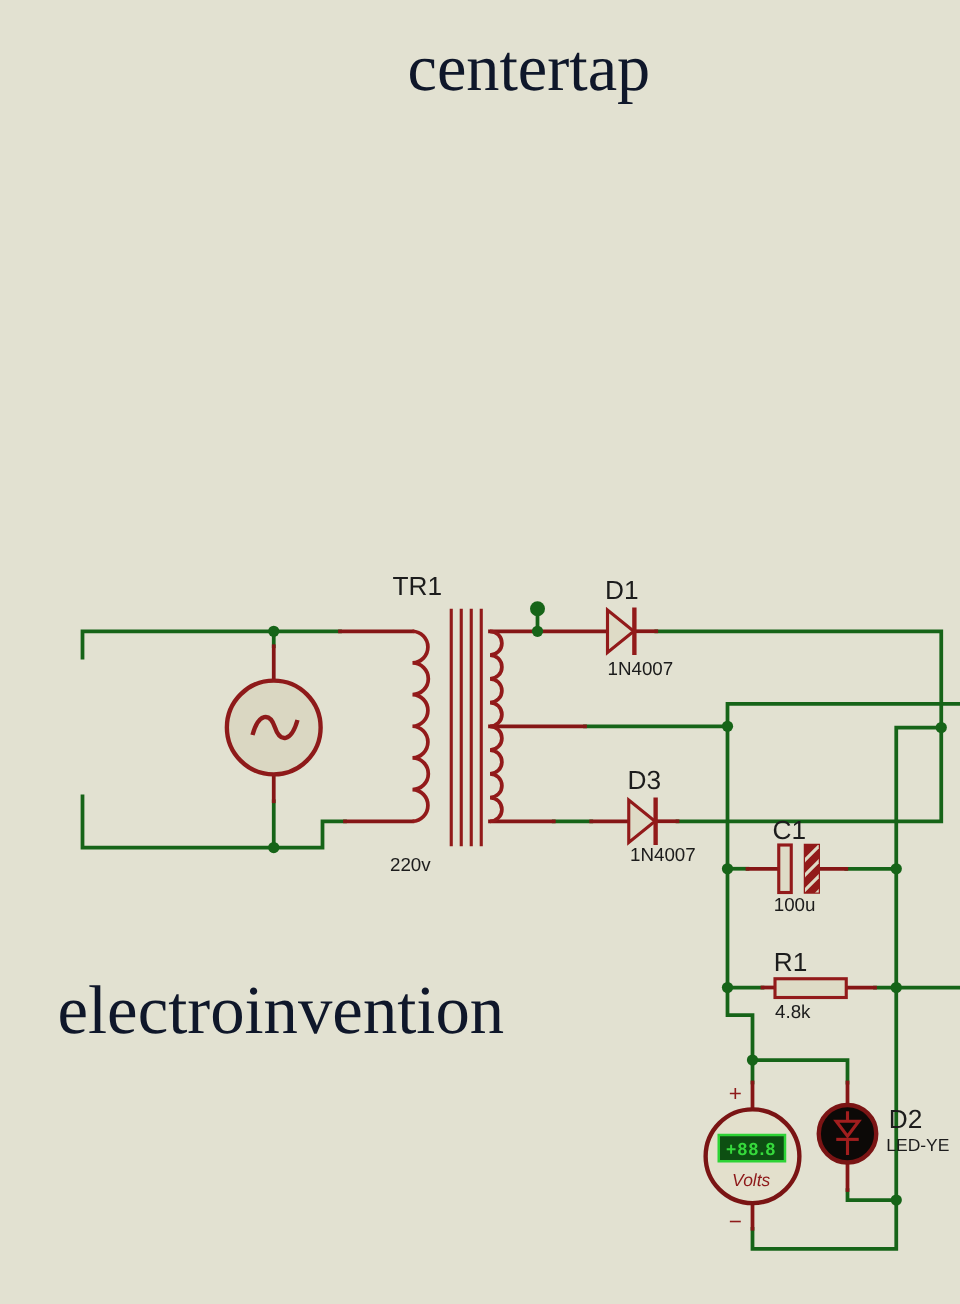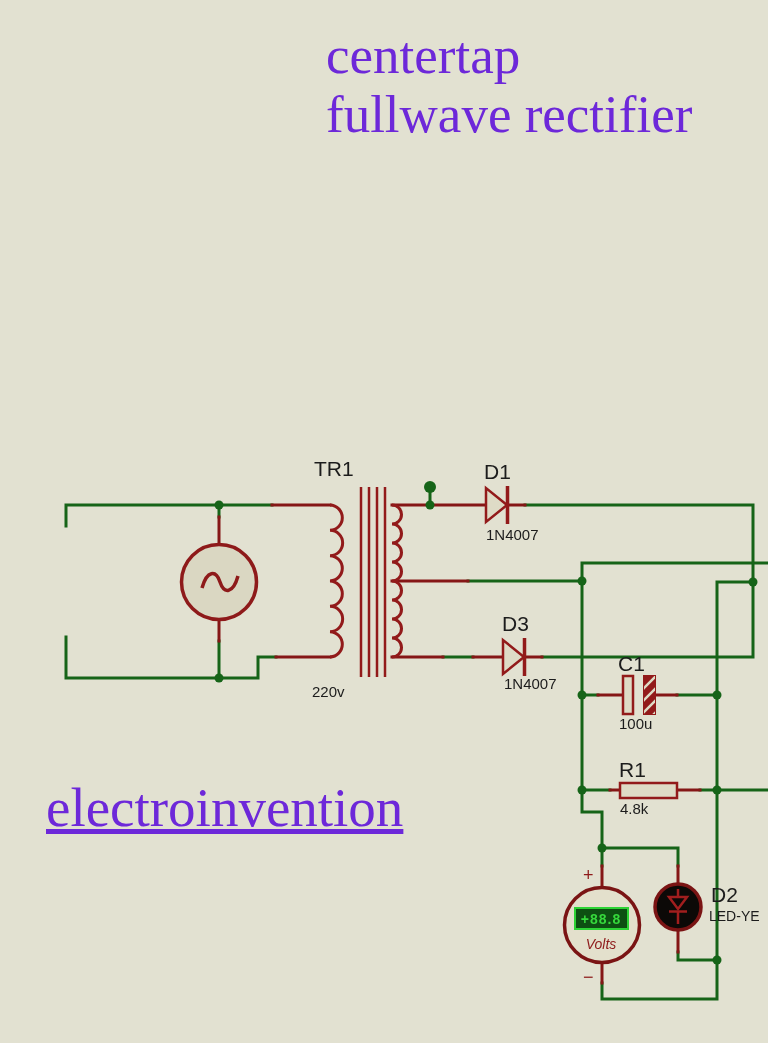--- a/index.html
+++ b/index.html
@@ -7,47 +7,46 @@
     position:relative;
     width:768px;
     height:1043px;
     background:#e2e1d1;
     overflow:hidden;
     font-family:"Liberation Sans",sans-serif;
   }
   .canvas svg{position:absolute;left:0;top:0;}
   .big-red{
     position:absolute;
-    color:#6d28d9;
+    color:#0f172a;
     font-family:"Liberation Serif",serif;
     font-weight:400;
     white-space:nowrap;
   }
   .title{left:326px;top:26px;font-size:53px;line-height:1.12;}
-  .watermark{left:46px;top:776px;font-size:55px;line-height:1.17;text-decoration:underline;}
+  .watermark{left:46px;top:776px;font-size:55px;line-height:1.17;}
   svg text{font-family:"Liberation Sans",sans-serif;fill:#1c1c1c;}
   text.ref{font-size:21px;}
   text.val{font-size:15px;}
   text.meter-read{font-size:14px;font-weight:bold;fill:#36d93c;letter-spacing:1px;text-anchor:middle;}
   text.meter-unit{font-size:14px;font-style:italic;fill:#8e1a1a;text-anchor:middle;font-family:"Liberation Sans",sans-serif;}
   text.term{font-size:18px;fill:#8e1a1a;}
   .wire{stroke:#166418;stroke-width:3;fill:none;stroke-linecap:square;}
   .pin{stroke:#851616;stroke-width:3;fill:none;stroke-linecap:square;}
   .comp{stroke:#921a1a;stroke-width:3;fill:none;}
   .comp-fill{stroke:#921a1a;stroke-width:2.5;fill:#dedbc6;}
   .dot{fill:#166418;stroke:none;}
 </style>
 </head>
 <body>
 
 <div class="canvas">
 
   <div class="big-red title">
     <div>centertap</div>
-    <div>fullwave rectifier</div>
   </div>
 
   <div class="big-red watermark">
     <div>electroinvention</div>
   </div>
 
   <svg width="768" height="1043" viewBox="0 0 768 1043">
 
     <defs>
       <clipPath id="capPlateClip">

